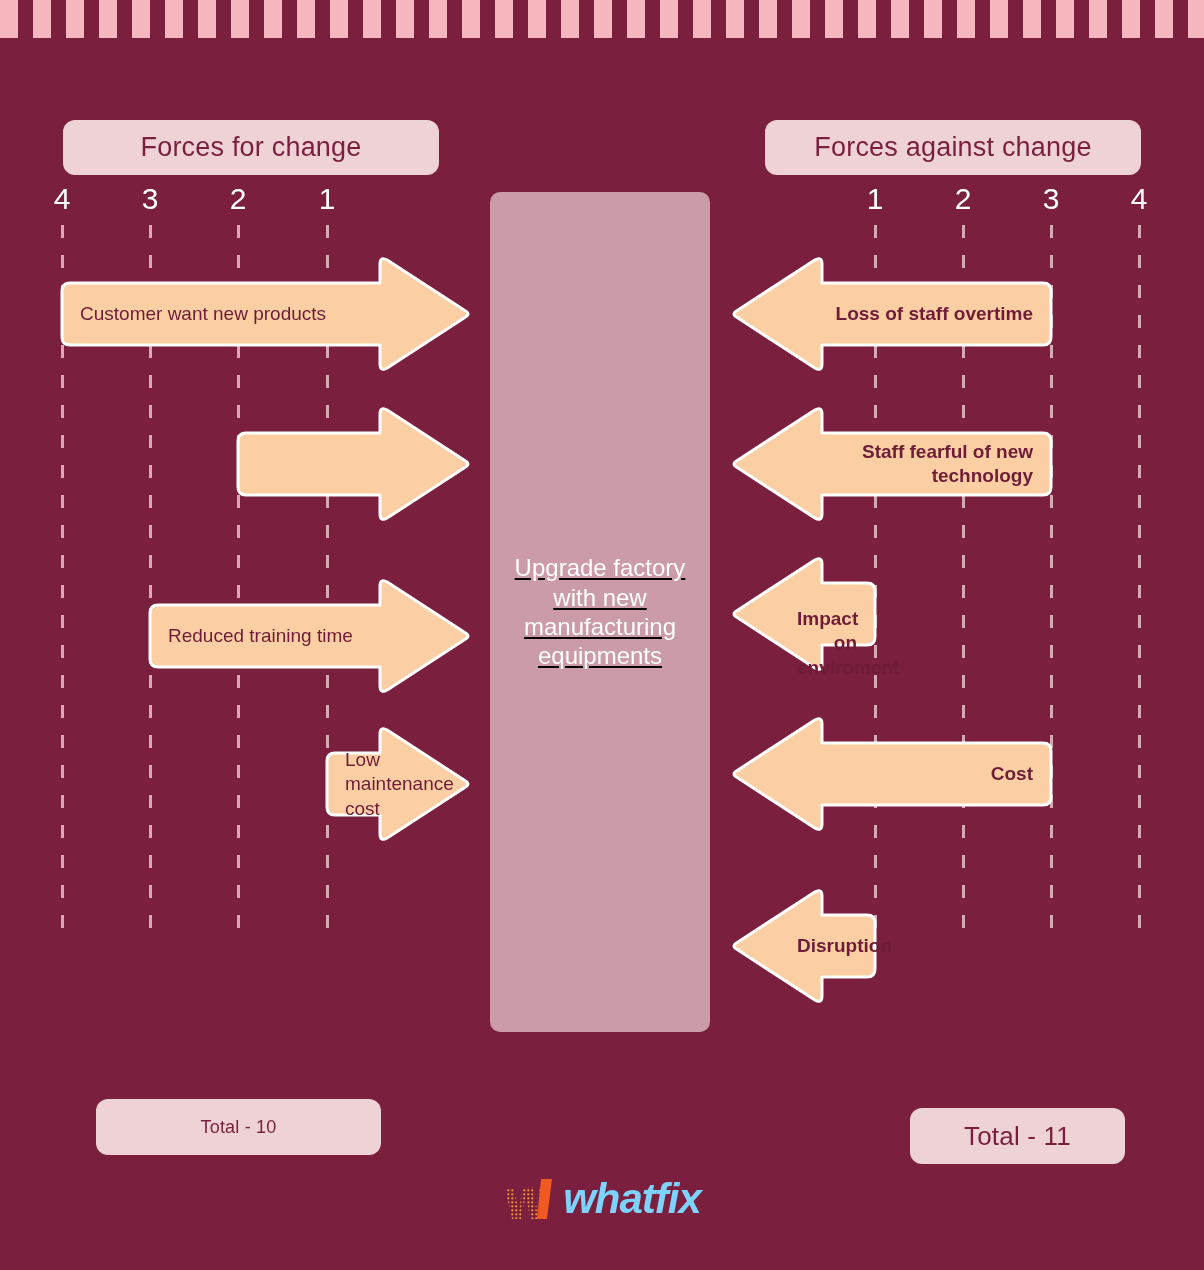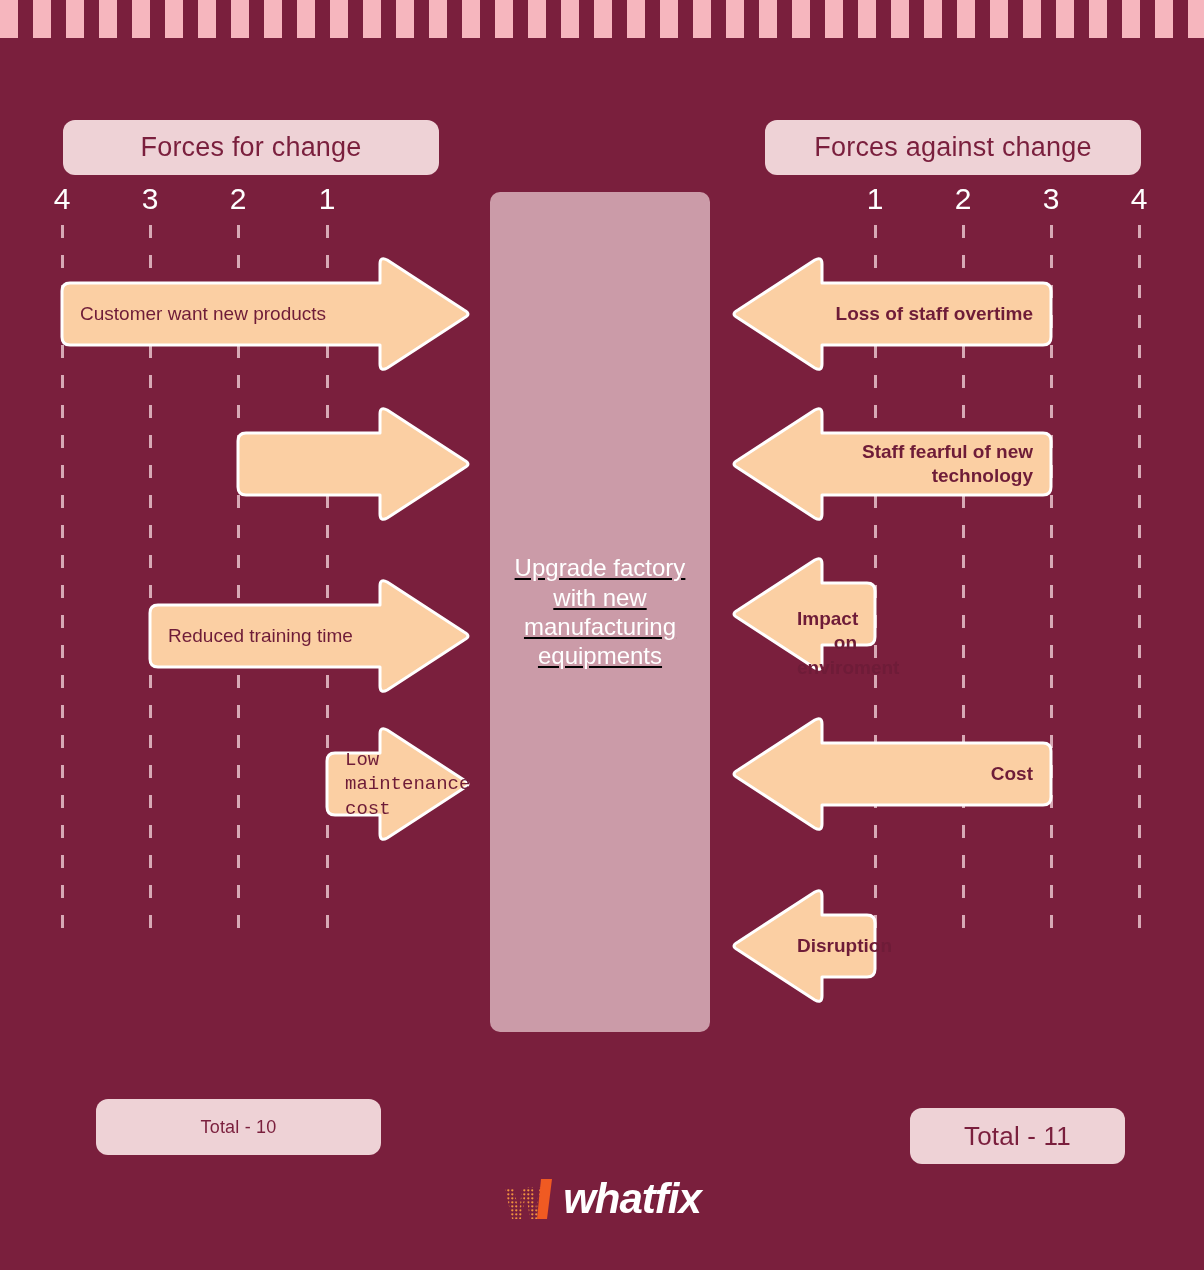--- a/index.html
+++ b/index.html
@@ -110,21 +110,21 @@
     position: absolute;
     left: 0; right: 0;
     top: 1168px;
     height: 62px;
     display: flex;
     align-items: center;
     justify-content: center;
     gap: 4px;
   }
   #logo-wordmark {
-    color: #ffffff;
+    color: #7dd3fc;
     font-size: 42px;
     font-style: italic;
     font-weight: bold;
     letter-spacing: -1px;
     line-height: 1;
   }
 </style>
 </head>
 <body>
 
@@ -226,21 +226,21 @@
             L 137 54
             Q 145 58 137 62
             L 60.2 112
             Q 53 116 53 108
             L 53 89
             L 8 89
             Q 0 89 0 81
             L 0 35
             Q 0 27 8 27 Z" fill="#FBCFA3" stroke="#FFFFFF" stroke-width="3" stroke-linejoin="round"></path>
       </svg>
-      <div class="arrow-label left-al" style="top: 50%; transform: translateY(-50%); left: 18px; width: 60px; font-family: Liberation Mono, monospace;">Low maintenance cost</div>
+      <div class="arrow-label left-al" style="top: 50%; transform: translateY(-50%); left: 18px; width: 60px;">Low maintenance cost</div>
     </div>
   </div>
 <div id="right-arrows">
     <div class="arrow" style="left: 730px; top: 256px; width: 321px; height: 116px;">
       <svg width="321" height="116" viewBox="0 0 321 116">
         <path d="M 313 27
             L 92 27
             L 92 8
             Q 92 0 84.8 4
             L 8 54

